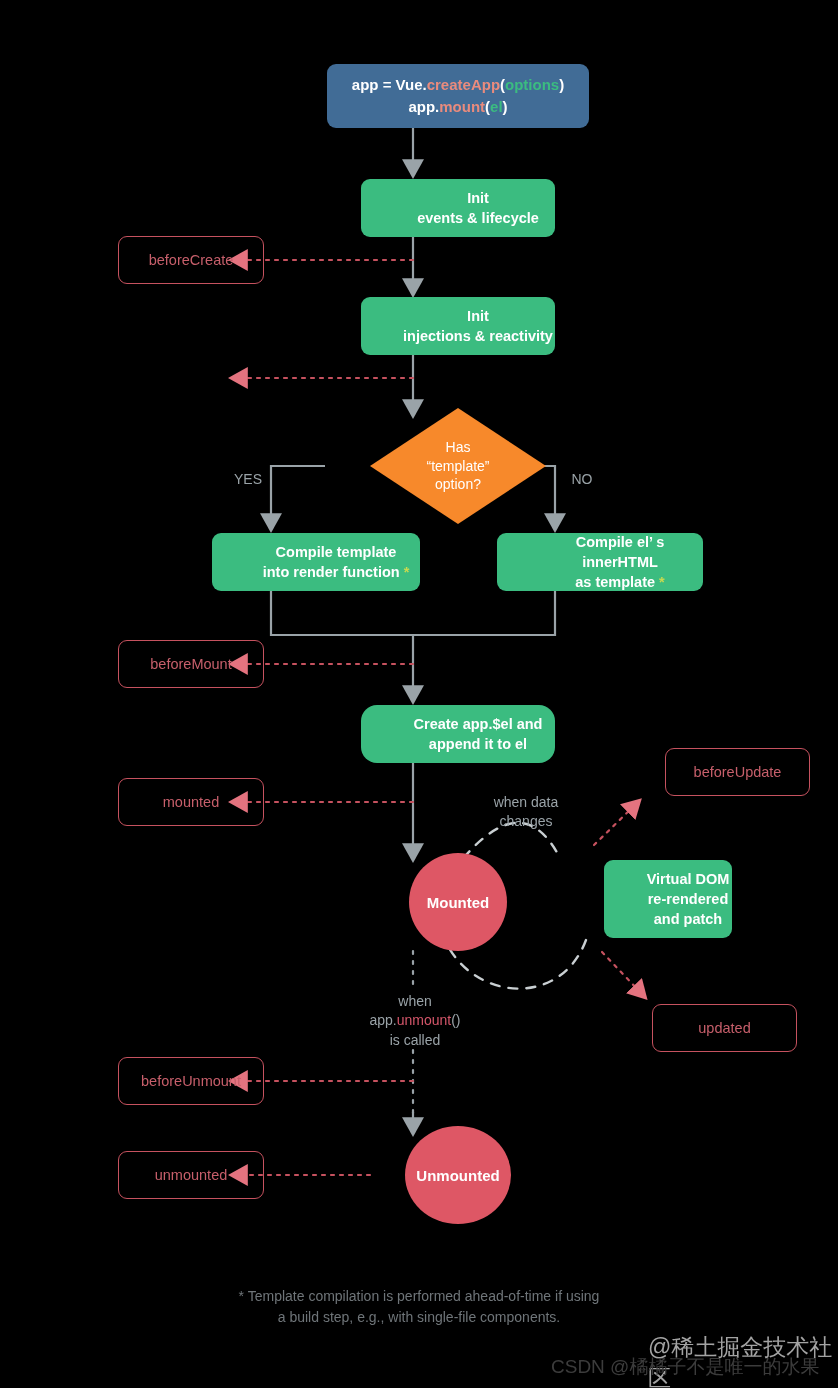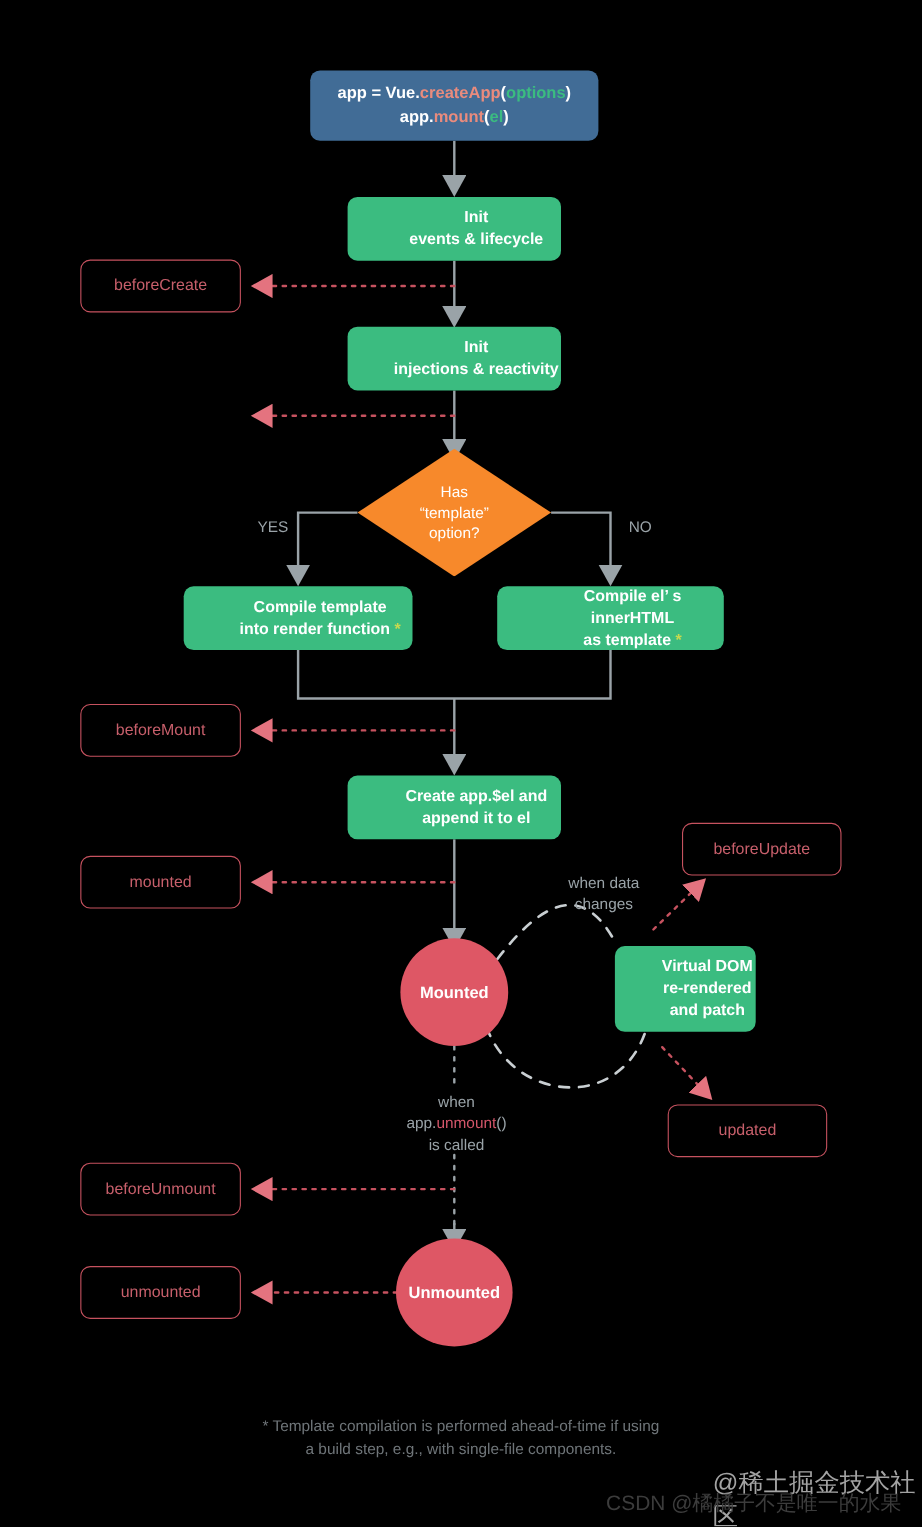--- a/index.html
+++ b/index.html
@@ -25,20 +25,21 @@
     height: 1388px;
   }
   .node {
     position: absolute;
     box-sizing: border-box;
     display: flex;
     align-items: center;
     justify-content: center;
     text-align: center;
     z-index: 3;
+    margin-left: 45px;
   }
   .node-blue {
     background: #416c96;
     border-radius: 9px;
     color: #ffffff;
     font-weight: bold;
     font-size: 15px;
     line-height: 1.45;
   }
   .node-green {
@@ -221,21 +222,21 @@
     </div>
   </div>
 
   <div class="node node-green" style="left:452px; top:533px; width:206px; height:58px;align-items:center;">
     <div>
       <div>Compile el’ s innerHTML</div>
       <div><span>as template</span> <span class="star">*</span></div>
     </div>
   </div>
 
-  <div class="node node-green" style="left:316px; top:705px; width:194px; height:58px;">
+  <div class="node node-green" style="left:316px; top:705px; width:194px; height:58px;border-radius:16px;">
     <div>
       <div>Create app.$el and</div>
       <div>append it to el</div>
     </div>
   </div>
 
   <div class="node node-circle" style="left:364px; top:853px; width:98px; height:98px;">
     <span>Mounted</span>
   </div>
 
@@ -266,21 +267,21 @@
   <div class="node node-hook" style="left:607px; top:1004px; width:145px; height:48px;">
     <span>updated</span>
   </div>
   <div class="node node-hook" style="left:73px; top:1057px; width:146px; height:48px;">
     <span>beforeUnmount</span>
   </div>
   <div class="node node-hook" style="left:73px; top:1151px; width:146px; height:48px;">
     <span>unmounted</span>
   </div>
 
-  <div class="edge-label" style="left:489px; top:793px; width:120px;text-align:center;">
+  <div class="edge-label" style="left:466px; top:793px; width:120px;text-align:center;">
     <div>when data</div>
     <div>changes</div>
   </div>
 
   <div class="edge-label" style="left:345px; top:992px; width:140px;">
     <div>when</div>
     <div><span>app.</span><span class="tok-unmount">unmount</span><span>()</span></div>
     <div>is called</div>
   </div>
 

